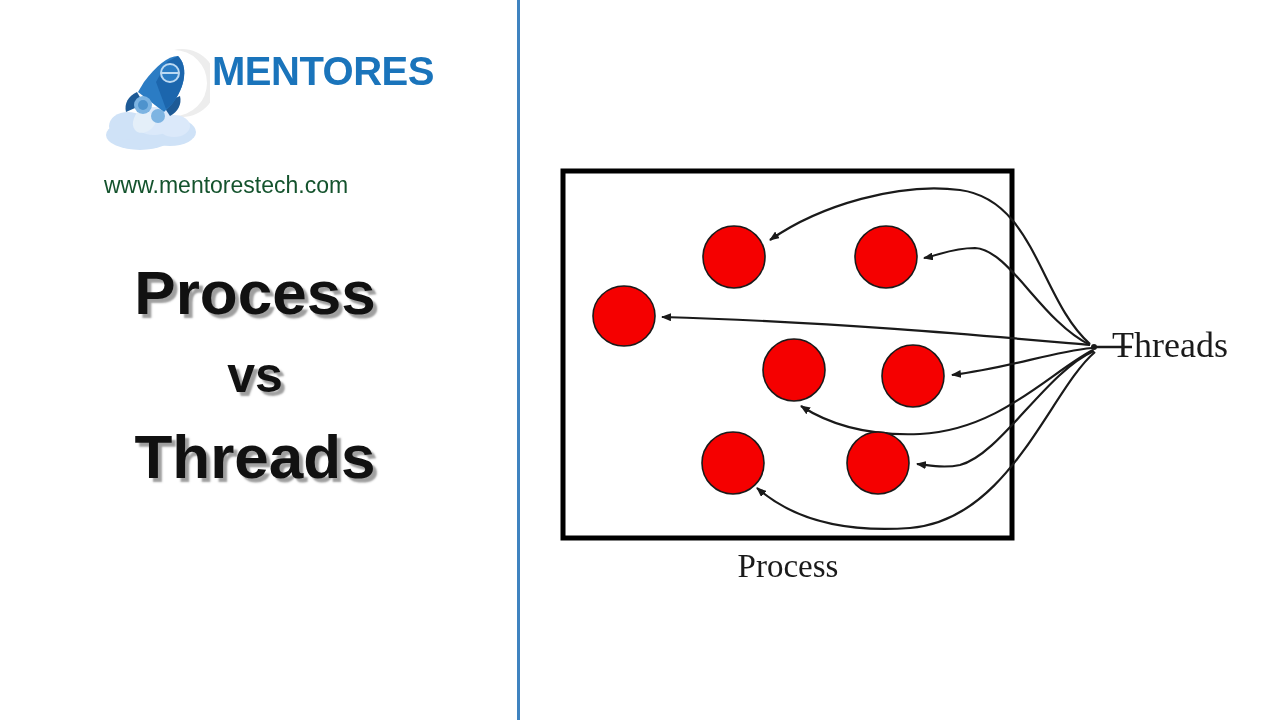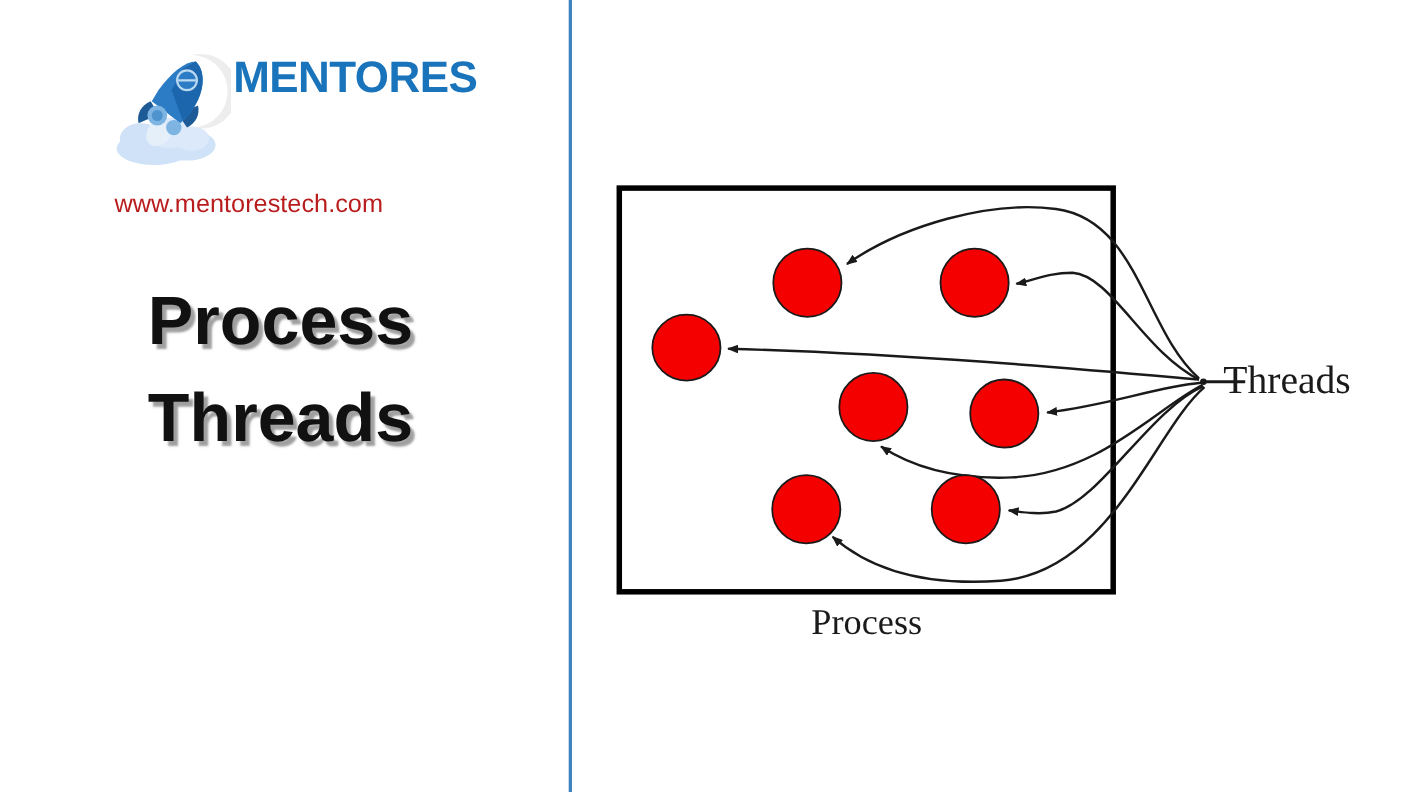--- a/index.html
+++ b/index.html
@@ -82,21 +82,21 @@
     color: #0d1b24;
     white-space: nowrap;
   }
 
   .site-url {
     position: absolute;
     left: 104px;
     top: 172px;
     font-family: "Liberation Sans", sans-serif;
     font-size: 23px;
-    color: #b91c1c;
+    color: #14532d;
     white-space: nowrap;
   }
 
   .title-block {
     position: absolute;
     left: 0;
     top: 262px;
     width: 510px;
     text-align: center;
   }
@@ -176,20 +176,21 @@
 
       <div class="brand-wordmark">
         <div class="brand-line1">MENTORES</div>
       </div>
     </div>
 
     <div class="site-url">www.mentorestech.com</div>
 
     <div class="title-block">
       <div class="title-line big">Process</div>
+      <div class="title-line small">vs</div>
       <div class="title-line last">Threads</div>
     </div>
   </div>
 
   <div class="divider"></div>
 
   <div>
 
     <svg class="diagram-svg" width="1280" height="720" viewBox="0 0 1280 720" xmlns="http://www.w3.org/2000/svg">
       <defs>

